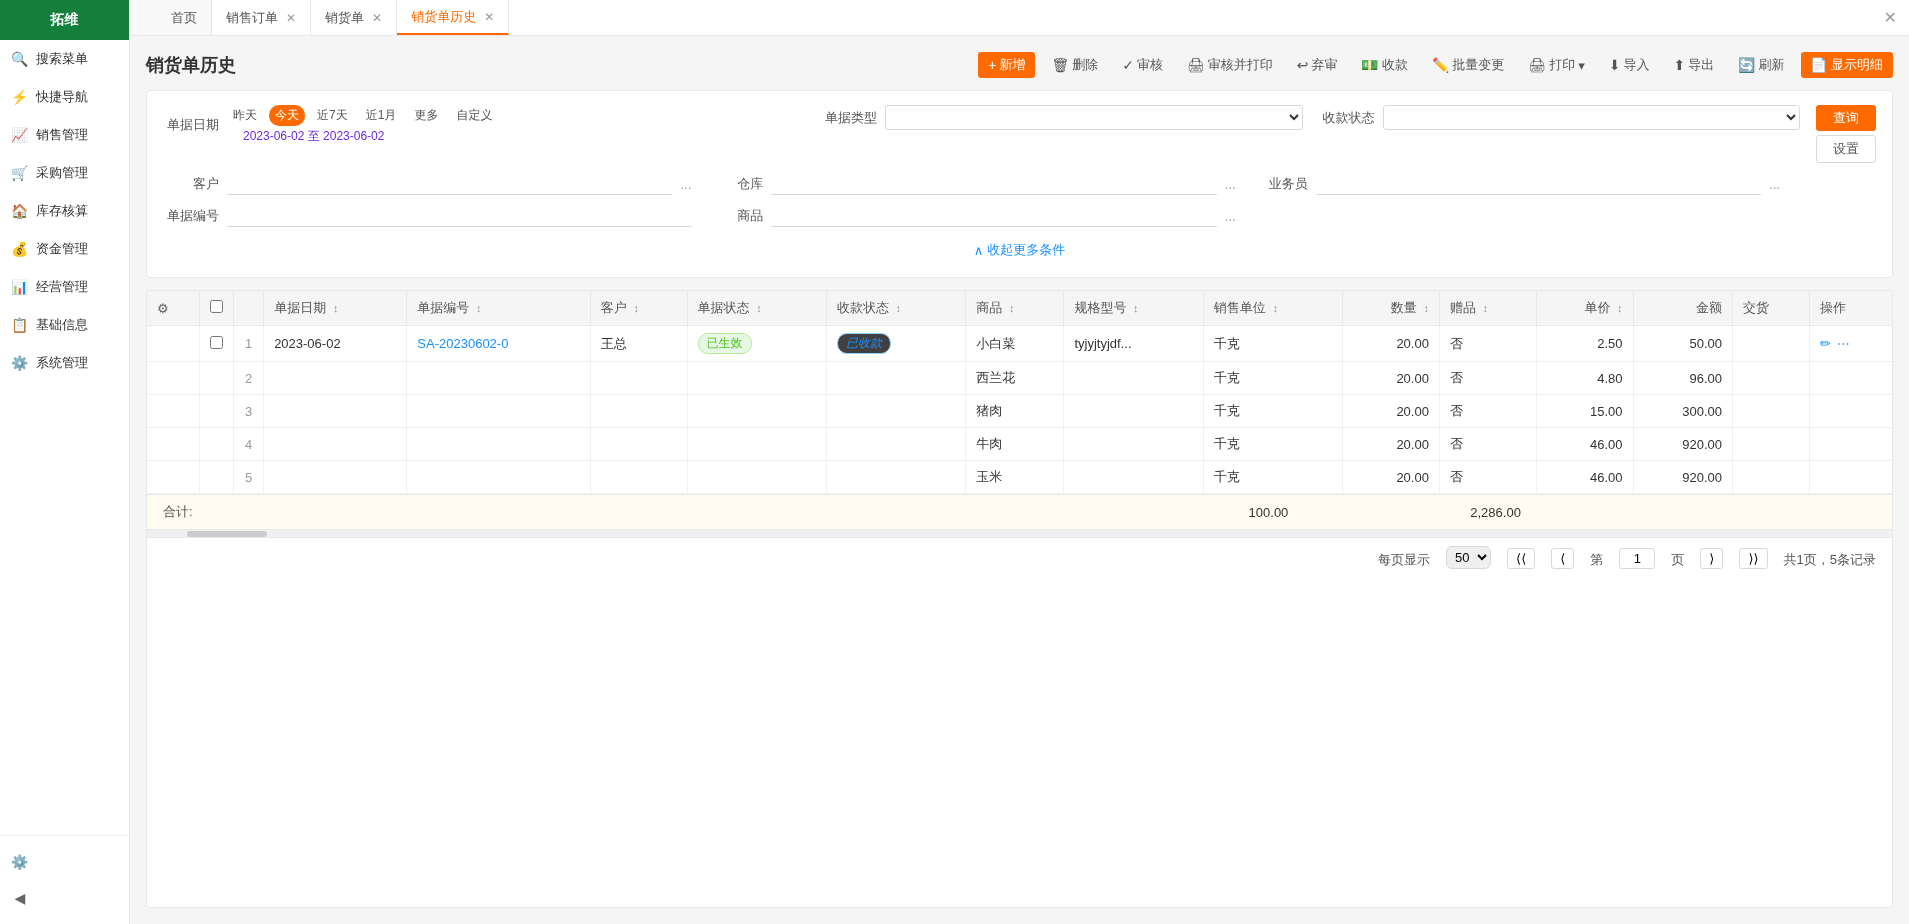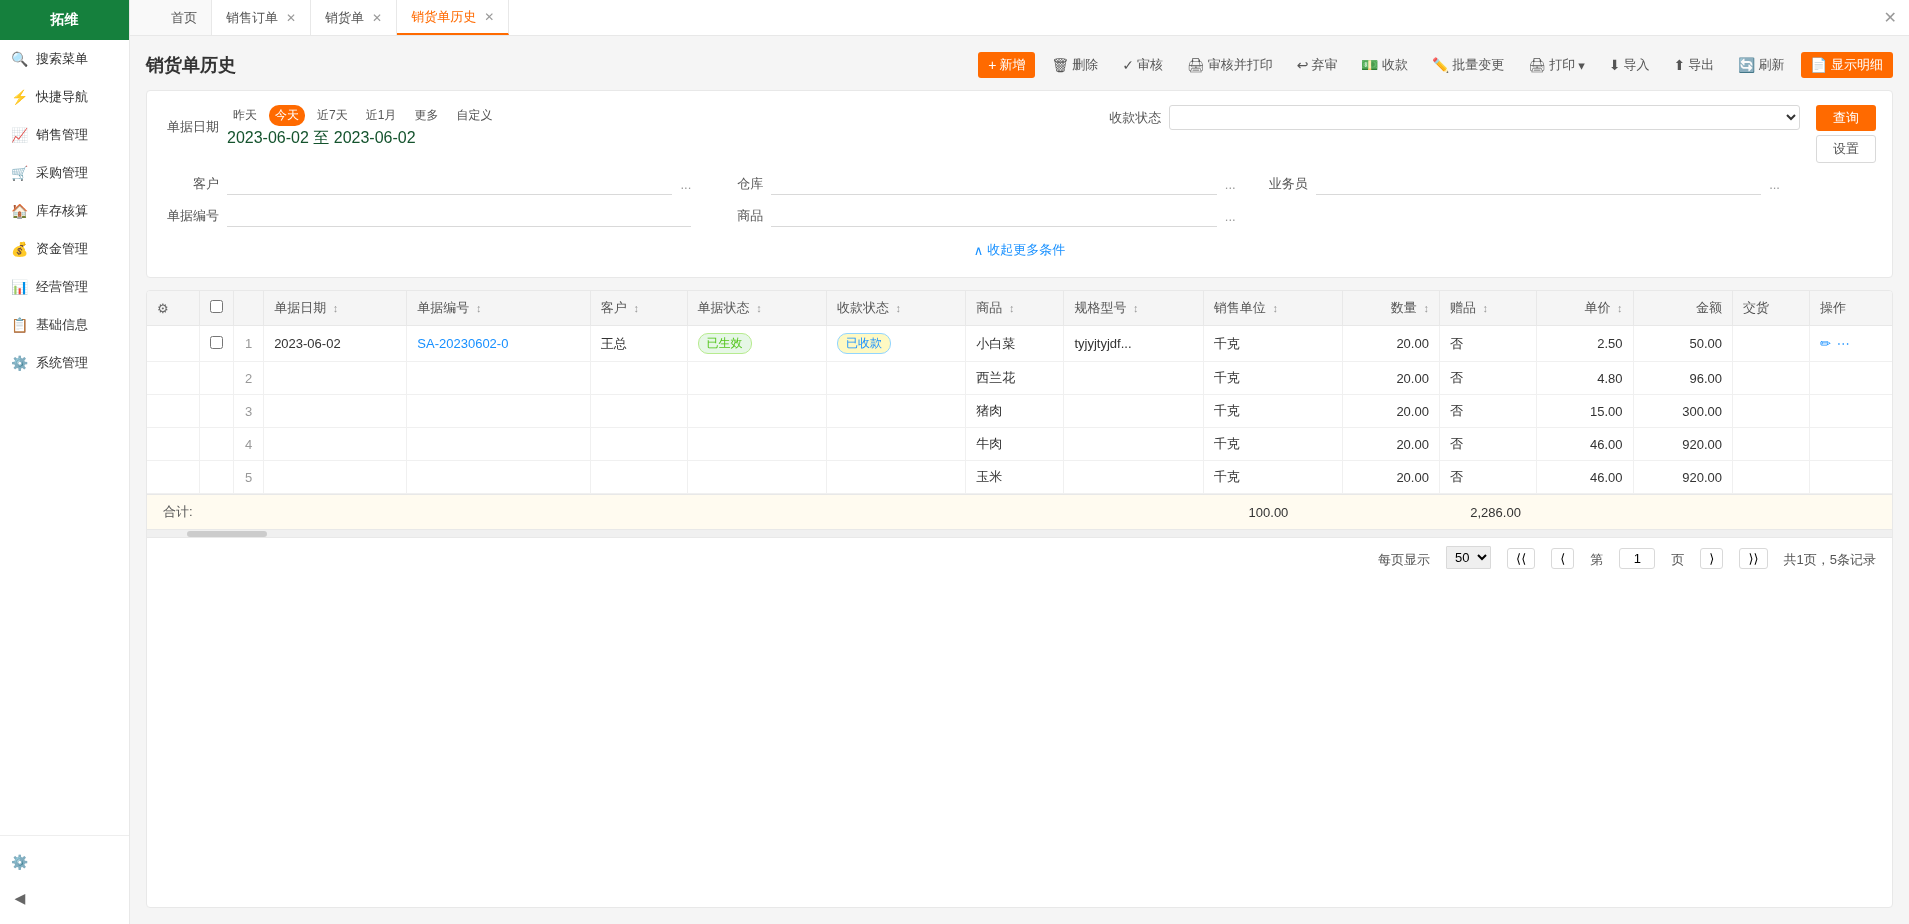--- a/index.html
+++ b/index.html
@@ -160,21 +160,21 @@
       gap: 6px;
     }
     .date-tag {
       padding: 2px 6px;
       border-radius: 3px;
       cursor: pointer;
       color: #555;
       font-size: 12px;
     }
     .date-tag.active { background: #ff6a00; color: #fff; border-radius: 10px; }
-    .date-range { font-size: 16px; color: #14532d; margin-top: 2px; }
+    .date-range { font-size: 12px; color: #6d28d9; margin-top: 2px; margin-left: 16px; }
     .collapse-btn {
       display: flex;
       align-items: center;
       justify-content: center;
       gap: 4px;
       color: #1890ff;
       cursor: pointer;
       font-size: 12px;
       padding: 4px 0;
     }
@@ -226,21 +226,21 @@
     }
     tbody td:last-child { border-right: none; }
     .sort-icon { color: #999; font-size: 11px; margin-left: 3px; cursor: pointer; }
     .status-badge {
       display: inline-block;
       padding: 1px 8px;
       border-radius: 10px;
       font-size: 12px;
     }
     .status-effective { background: #e6f7e6; color: #52c41a; border: 1px solid #b7eb8f; }
-    .status-collected { background: #fef9c3; color: #1890ff; border: 1px solid #91d5ff; }
+    .status-collected { background: #404040; color: #1890ff; border: 1px solid #91d5ff; font-style: italic; }
     .link-text { color: #1890ff; cursor: pointer; text-decoration: none; }
     .th-gear { color: #666; cursor: pointer; }
     .checkbox-col { width: 30px; }
     .row-num { color: #999; text-align: center; }
     .action-icons { display: flex; gap: 6px; }
     .action-icon { color: #1890ff; cursor: pointer; font-size: 13px; }
 
     
     .summary-row {
       background: #fffbf0;
@@ -276,21 +276,21 @@
     }
     .pagination-input {
       width: 36px;
       border: 1px solid #d9d9d9;
       border-radius: 3px;
       text-align: center;
       padding: 2px;
     }
     .per-page-select {
       border: 1px solid #d9d9d9;
-      border-radius: 1px;
+      border-radius: 6px;
       padding: 2px 4px;
     }
 
     
     .content::-webkit-scrollbar { width: 6px; }
     .content::-webkit-scrollbar-thumb { background: #ccc; border-radius: 3px; }
 
     .table-wrapper { overflow-x: auto; }
     .table-wrapper::-webkit-scrollbar { height: 6px; }
     .table-wrapper::-webkit-scrollbar-thumb { background: #ccc; border-radius: 3px; }
@@ -435,20 +435,26 @@
               <span class="date-tag active">今天</span>
               <span class="date-tag">近7天</span>
               <span class="date-tag">近1月</span>
               <span class="date-tag">更多</span>
               <span class="date-tag">自定义</span>
             </div>
             <div class="date-range">2023-06-02 至 2023-06-02</div>
           </div>
         </div>
         <div class="filter-item" style="flex:1.5;">
+          <span class="filter-label">单据类型</span>
+          <select class="filter-select" style="flex:1;">
+            <option value=""></option>
+          </select>
+        </div>
+        <div class="filter-item" style="flex:1.5;">
           <span class="filter-label">收款状态</span>
           <select class="filter-select" style="flex:1;">
             <option value=""></option>
           </select>
         </div>
         <div class="query-btns">
           <button class="query-btn search">查询</button>
           <button class="query-btn setting">设置</button>
         </div>
       </div>

